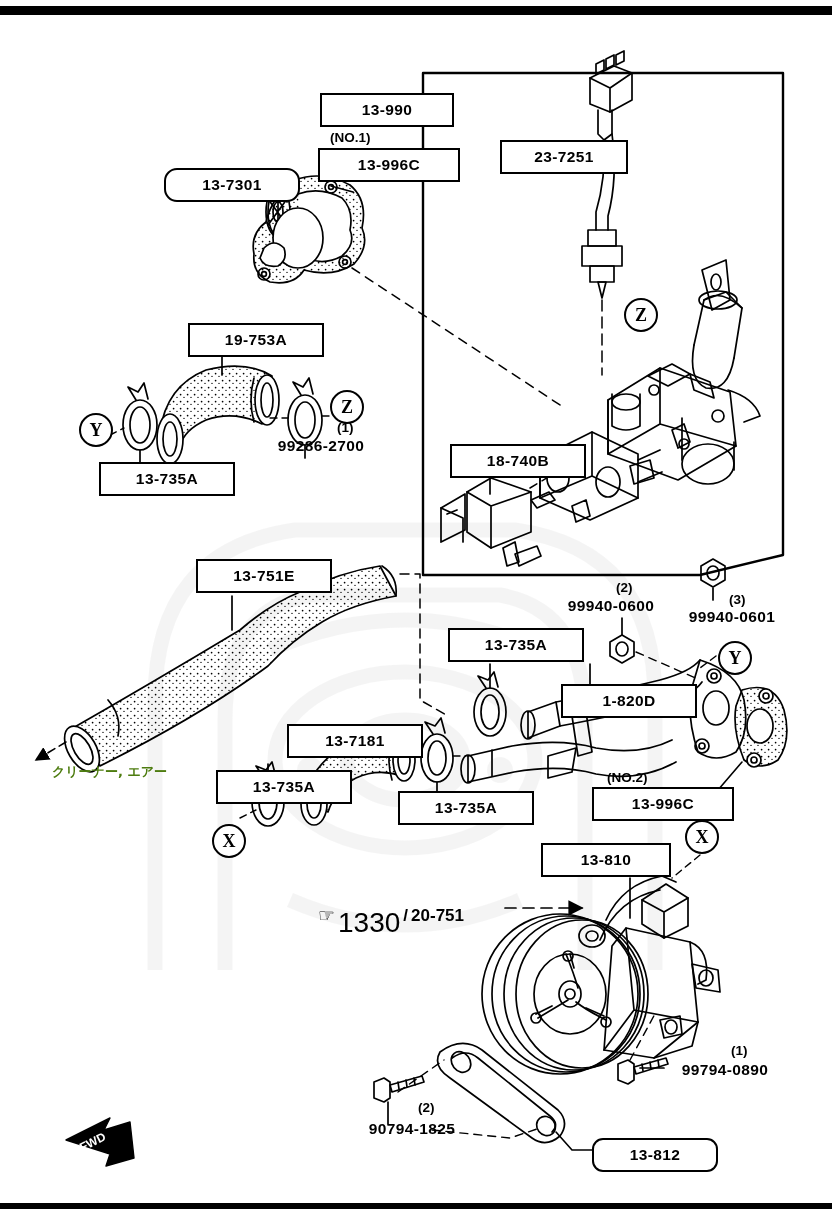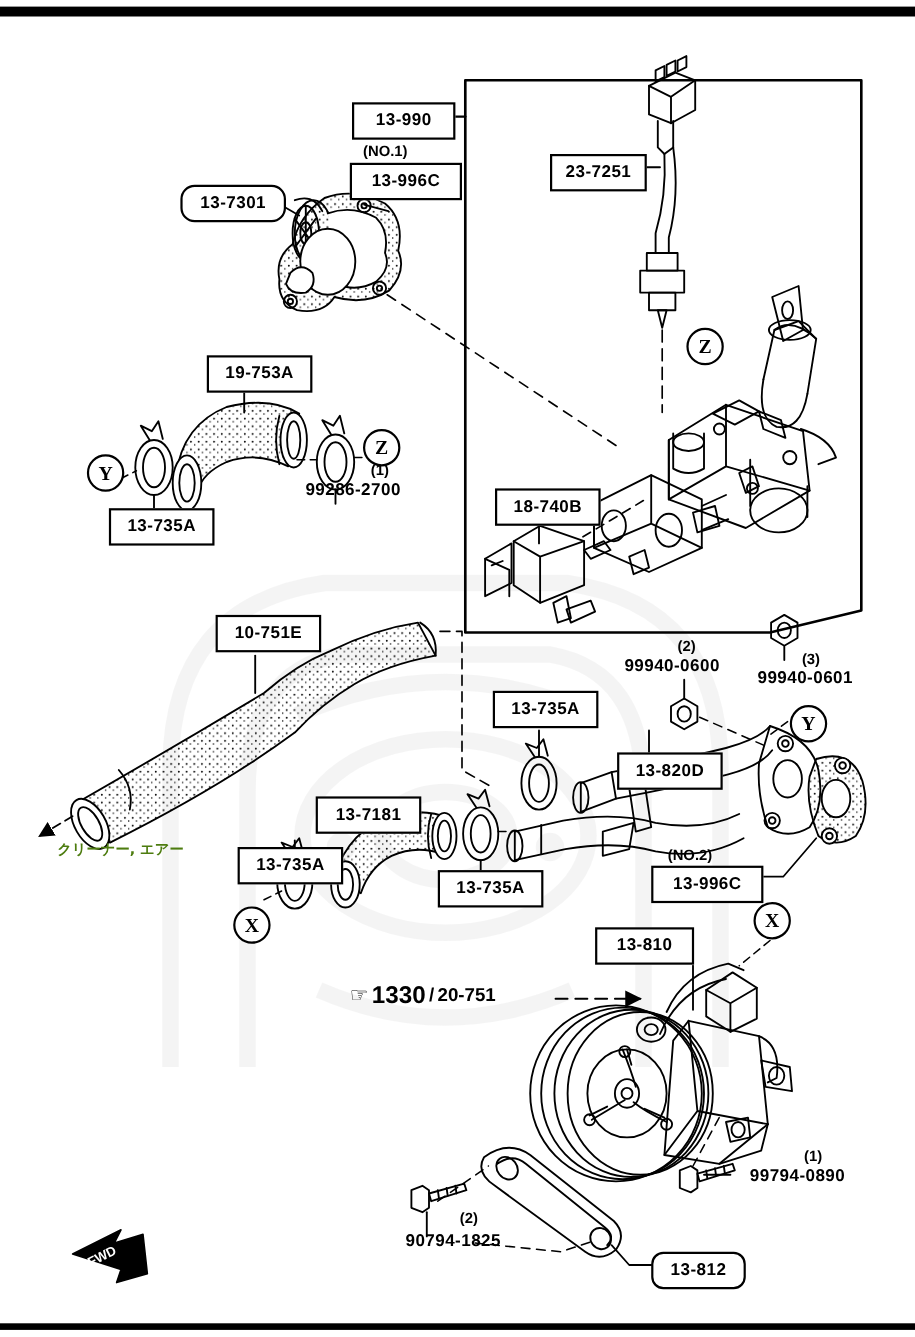--- a/index.html
+++ b/index.html
@@ -16,40 +16,40 @@
   #watermark{position:absolute;left:95px;top:470px;width:620px;height:560px;
     opacity:.085;pointer-events:none;}
 
   
   #art{position:absolute;left:0;top:0;width:832px;height:1215px;}
 
   
   .pn{position:absolute;border:2.2px solid #000;background:#fff;
       font-weight:bold;color:#000;letter-spacing:.4px;
       display:flex;align-items:center;justify-content:center;
-      font-size:15.5px;line-height:1;white-space:nowrap;padding:2px 3px 3px;}
+      font-size:15.5px;line-height:1;white-space:nowrap;padding:2px 23px 3px;}
   
   .pn.plain{border:none;background:transparent;padding:0;}
   .qty{position:absolute;font-weight:bold;font-size:13.5px;color:#000;white-space:nowrap;}
   .subtitle{position:absolute;font-weight:bold;font-size:13.5px;color:#000;white-space:nowrap;}
 
   
   .circ{position:absolute;width:30px;height:30px;border:2.4px solid #000;
         border-radius:50%;background:#fff;display:flex;align-items:center;
         justify-content:center;font-weight:bold;font-size:18px;
         font-family:"Liberation Serif",serif;}
 
   
   .jp{position:absolute;font-size:13px;font-weight:bold;color:#4d7c0f;
       font-family:"DejaVu Sans",sans-serif;white-space:nowrap;}
 
   
   #xref{position:absolute;left:318px;top:892px;display:flex;align-items:center;
         gap:3px;white-space:nowrap;color:#000;}
-  #xref .big{font-size:22px;font-weight:bold;letter-spacing:0;}
+  #xref .big{font-size:28px;font-weight:normal;letter-spacing:0;margin-top:15px;}
   #xref .small{font-size:17px;font-weight:bold;}
   #xref .hand{font-size:19px;line-height:1;}
 
   
   #fwd{position:absolute;left:60px;top:1118px;width:72px;height:52px;}
   #fwd .txt{position:absolute;left:19px;top:17px;font-size:12px;font-weight:bold;
             color:#fff;transform:rotate(-27deg);letter-spacing:0px;}
 </style>
 </head>
 <body>
@@ -384,31 +384,31 @@
 
   <div class="pn" style="left:188px;top:323px;width:86px;height:25px;">19-753A</div>
 
   <div class="pn" style="left:99px;top:462px;width:86px;height:25px;">13-735A</div>
 
   <div class="qty" style="left:337px;top:420px;">(1)</div>
   <div class="pn plain" style="left:266px;top:436px;width:110px;height:20px;">99286-2700</div>
 
   <div class="pn" style="left:450px;top:444px;width:86px;height:25px;">18-740B</div>
 
-  <div class="pn" style="left:196px;top:559px;width:86px;height:25px;">10-751E</div>
+  <div class="pn" style="left:196px;top:559px;width:86px;height:25px;">13-751E</div>
 
   <div class="qty" style="left:616px;top:580px;">(2)</div>
   <div class="pn plain" style="left:552px;top:596px;width:118px;height:20px;">99940-0600</div>
 
   <div class="qty" style="left:729px;top:592px;">(3)</div>
   <div class="pn plain" style="left:673px;top:607px;width:118px;height:20px;">99940-0601</div>
 
   <div class="pn" style="left:448px;top:628px;width:86px;height:25px;">13-735A</div>
 
-  <div class="pn" style="left:561px;top:684px;width:86px;height:25px;">13-820D</div>
+  <div class="pn" style="left:561px;top:684px;width:86px;height:25px;">1-820D</div>
 
   <div class="pn" style="left:287px;top:724px;width:86px;height:25px;">13-7181</div>
 
   <div class="pn" style="left:216px;top:770px;width:86px;height:25px;">13-735A</div>
 
   <div class="pn" style="left:398px;top:791px;width:86px;height:25px;">13-735A</div>
 
   <div class="subtitle" style="left:607px;top:770px;">(NO.2)</div>
   <div class="pn" style="left:592px;top:787px;width:92px;height:25px;">13-996C</div>
 

